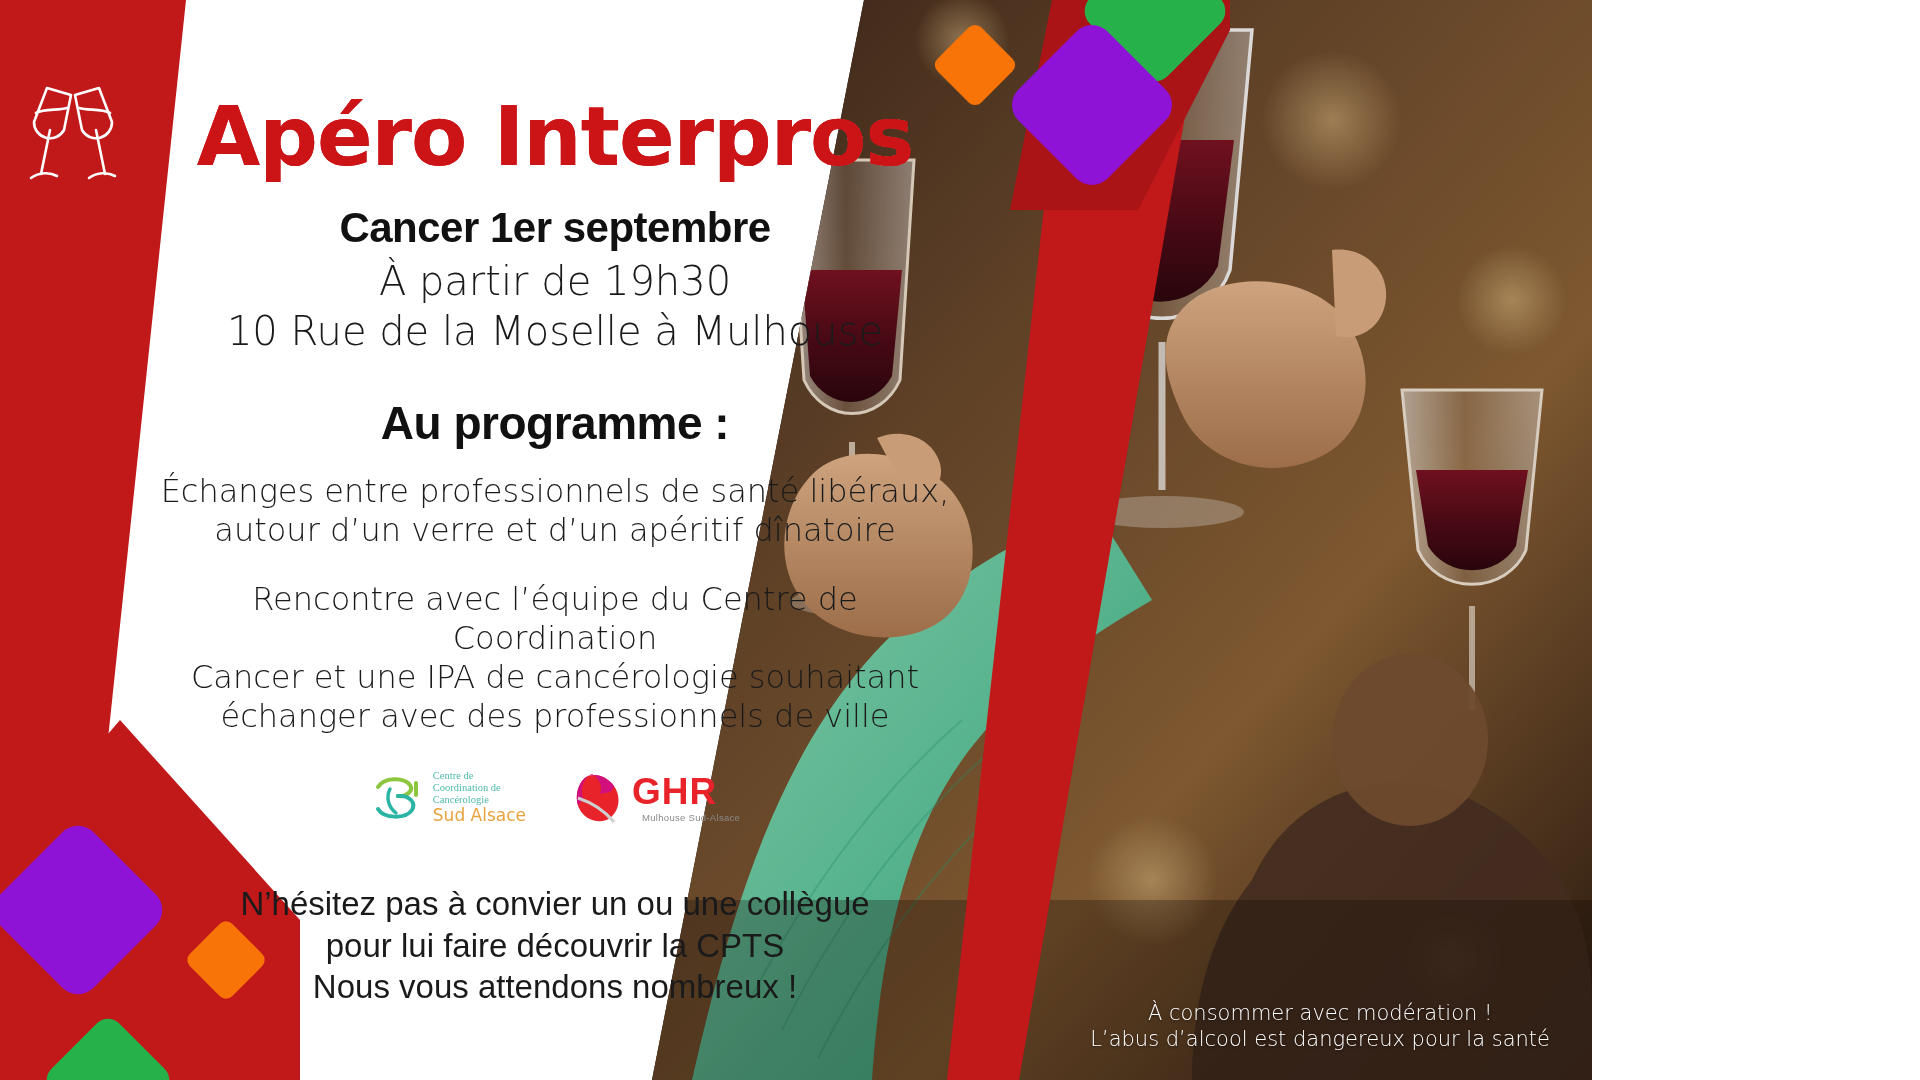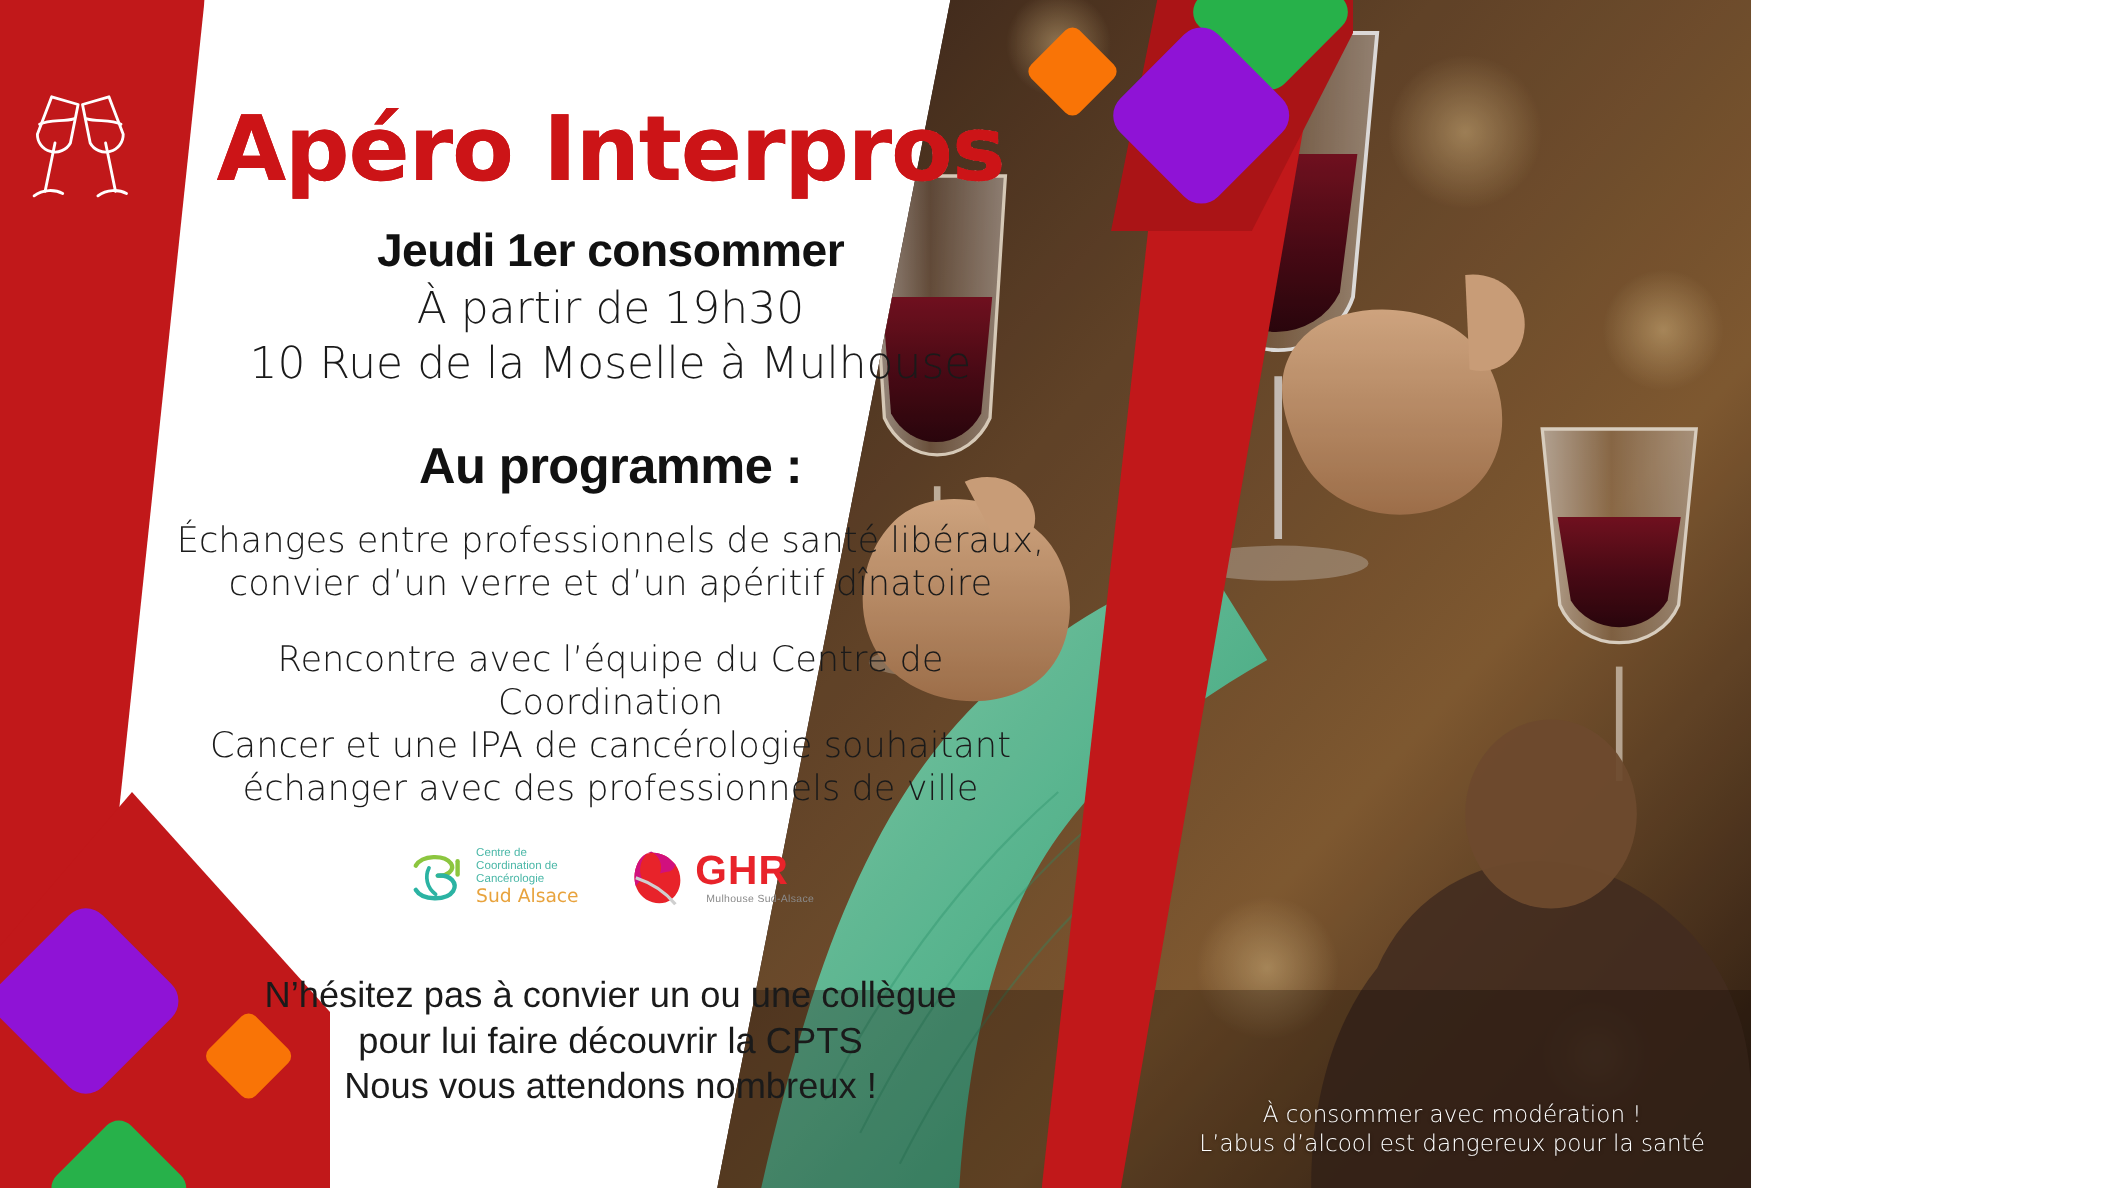--- a/index.html
+++ b/index.html
@@ -114,21 +114,21 @@
   .para.p2 { margin-top:30px; }
 
   
   .logos {
     margin-top:34px; display:flex; align-items:center;
     justify-content:center; gap:46px;
   }
   .logo-3c { display:flex; align-items:center; gap:7px; }
   .logo-3c-text { text-align:left; line-height:1.12; }
   .logo-3c-l1, .logo-3c-l2, .logo-3c-l3 {
-    font-size:10.5px; color:#4cb8a8; font-family:Liberation Sans, sans-serif;
+    font-size:10.5px; color:#4cb8a8; font-family:Liberation Serif, serif;
   }
   .logo-3c-l4 { font-size:17px; color:#e8a33d; font-family:"DejaVu Sans", sans-serif; margin-top:1px; }
   .logo-ghr { display:flex; align-items:center; gap:8px; }
   .logo-ghr-text { text-align:left; line-height:1; }
   .logo-ghr-name { font-size:37px; color:#e8232a; font-weight:bold; letter-spacing:1px; }
   .logo-ghr-sub  { font-size:9.5px; color:#8a8a8a; letter-spacing:.3px; margin-top:3px;padding-left:10px; }
 
   
   .cta {
     margin-top:58px; font-size:33px; font-weight:300; color:#1a1a1a;
@@ -263,29 +263,29 @@
   <div class="shape sq-purple-bl"></div>
   <div class="shape dia-orange-bl"></div>
   <div class="shape sq-green-bl"></div>
 
   <div class="content">
 
     <div class="title-wrap">
       <div class="title">Apéro Interpros</div>
     </div>
 
-    <div class="date-main">Jeudi 1er consommer</div>
+    <div class="date-main">Cancer 1er septembre</div>
     <div class="date-sub">À partir de 19h30</div>
     <div class="venue-sub">10 Rue de la Moselle à Mulhouse</div>
 
     <div class="programme-head">Au programme :</div>
 
     <div class="para p1">
       <div>Échanges entre professionnels de santé libéraux,</div>
-      <div>convier d’un verre et d’un apéritif dînatoire</div>
+      <div>autour d’un verre et d’un apéritif dînatoire</div>
     </div>
 
     <div class="para p2">
       <div>Rencontre avec l’équipe du Centre de Coordination</div>
       <div>Cancer et une IPA de cancérologie souhaitant</div>
       <div>échanger avec des professionnels de ville</div>
     </div>
 
     <div class="logos">
 

